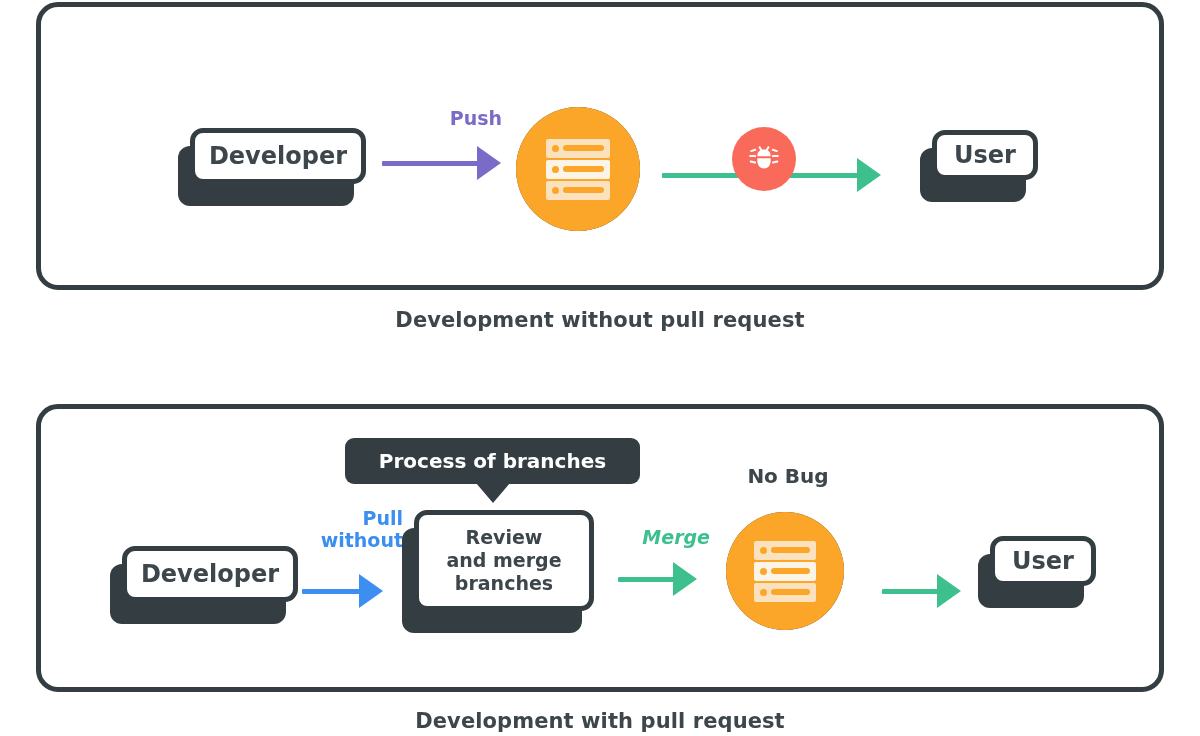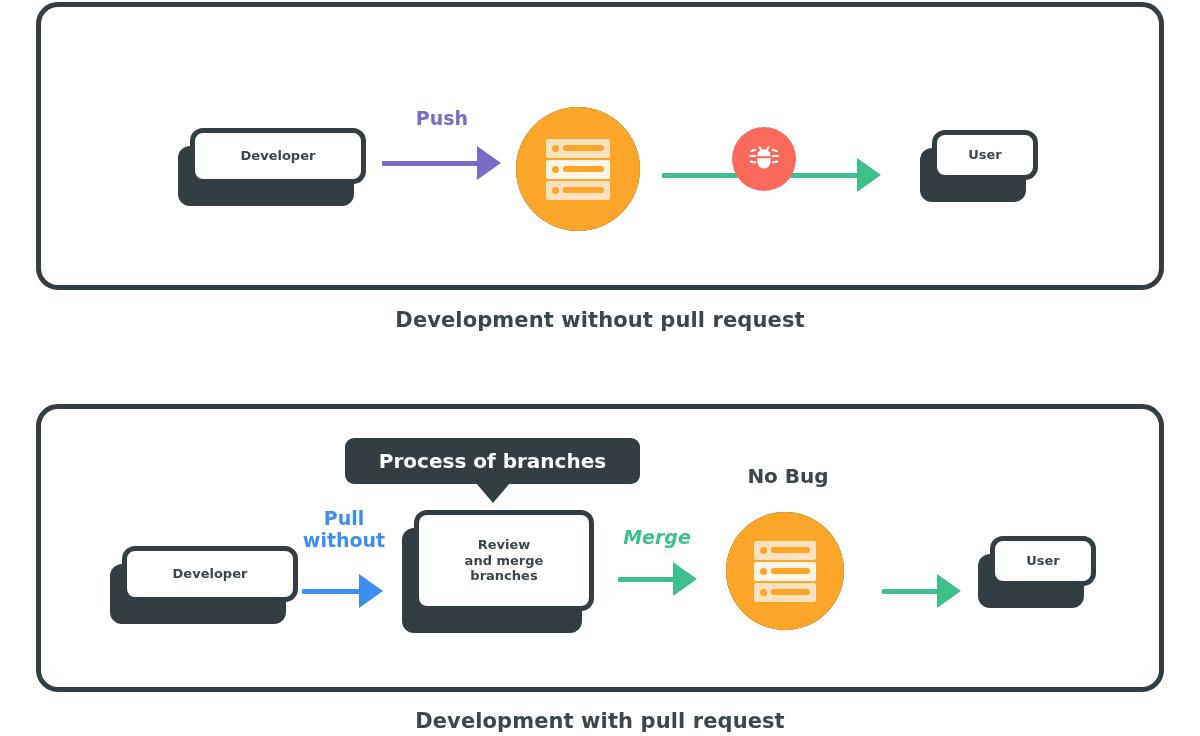--- a/index.html
+++ b/index.html
@@ -61,27 +61,27 @@
     background: #ffffff;
     border: 5px solid #343D41;
     border-radius: 13px;
     box-sizing: border-box;
     display: flex;
     align-items: center;
     justify-content: center;
     text-align: center;
   }
   .card .label {
-    font-size: 13px;
+    font-size: 24px;
     font-weight: bold;
     color: #3C464B;
     line-height: 1.18;
     padding: 0 6px;
   }
-  .card .label.multi { font-size: 13px; line-height: 1.22; }
+  .card .label.multi { font-size: 19px; line-height: 1.22; }
 
   
   .server { position: absolute; }
   .server .shadow {
     position: absolute;
     right: 0; bottom: 0;
     width: 100%; height: 100%;
     background: #343D41;
     border-radius: 50%;
   }
@@ -141,21 +141,21 @@
   .arrow .head {
     width: 0; height: 0;
     border-top: 17px solid transparent;
     border-bottom: 17px solid transparent;
     margin-left: -1px;
   }
   .arrow-label {
     position: absolute;
     font-size: 19px;
     font-weight: bold;
-    text-align: center;
+    text-align: right;
     line-height: 1.15;
   }
 
   
   .tooltip {
     position: absolute;
     background: #343D41;
     border-radius: 9px;
     color: #ffffff;
     font-size: 20px;

